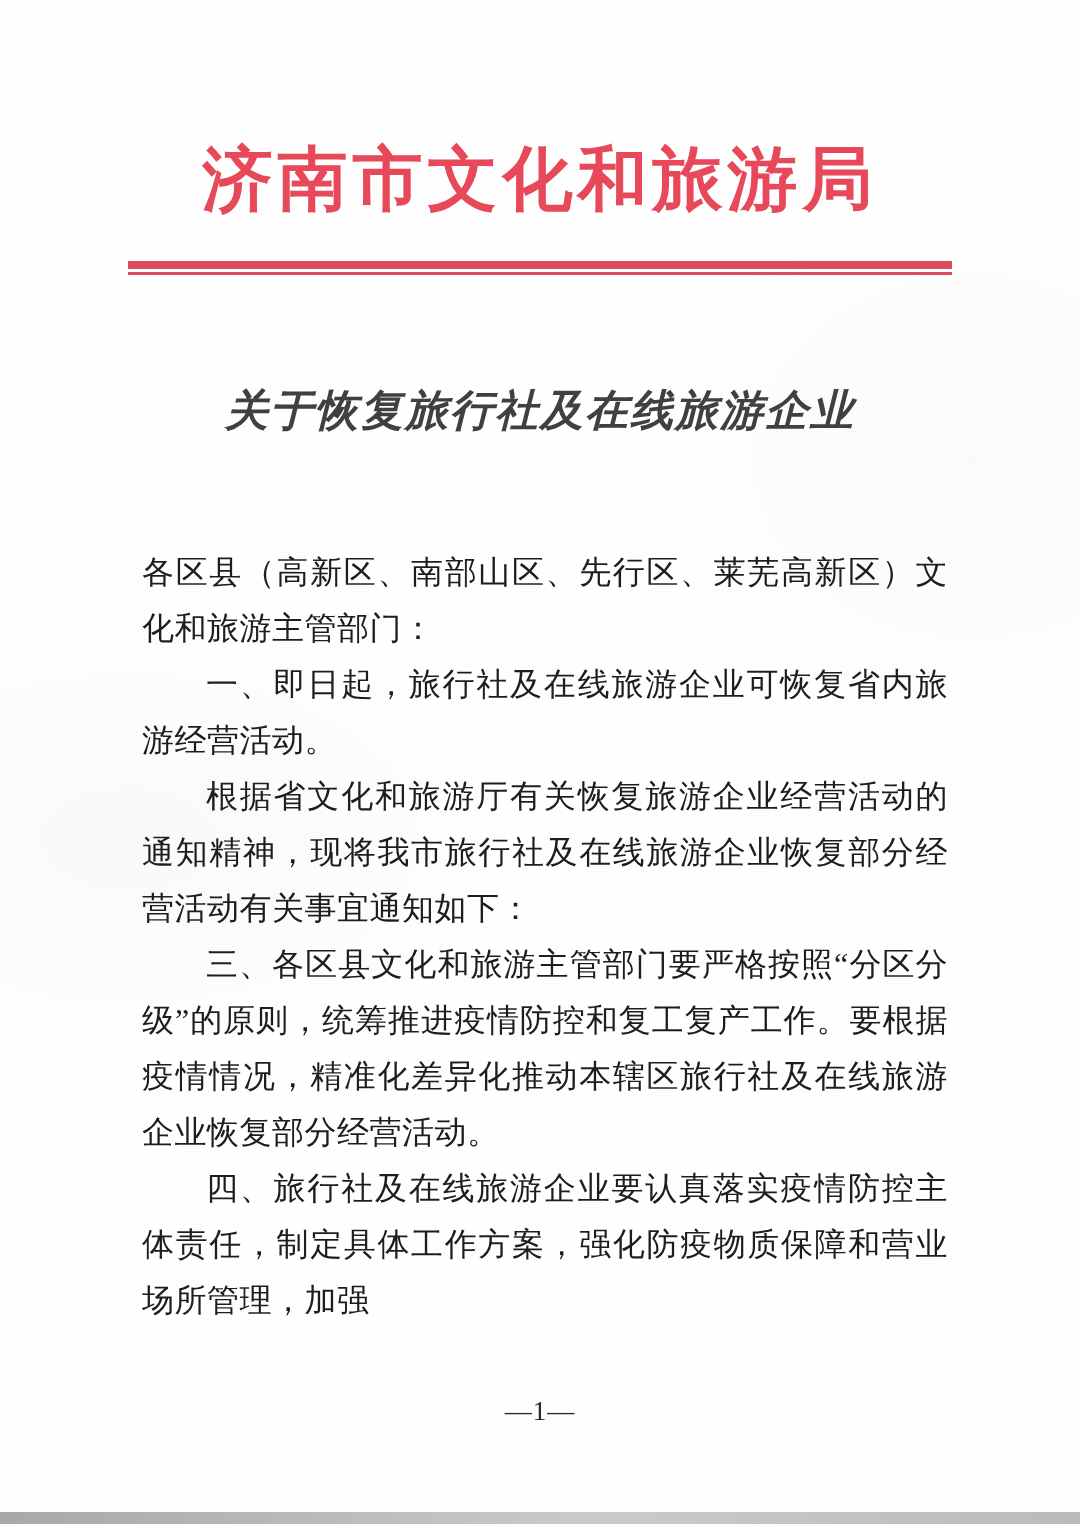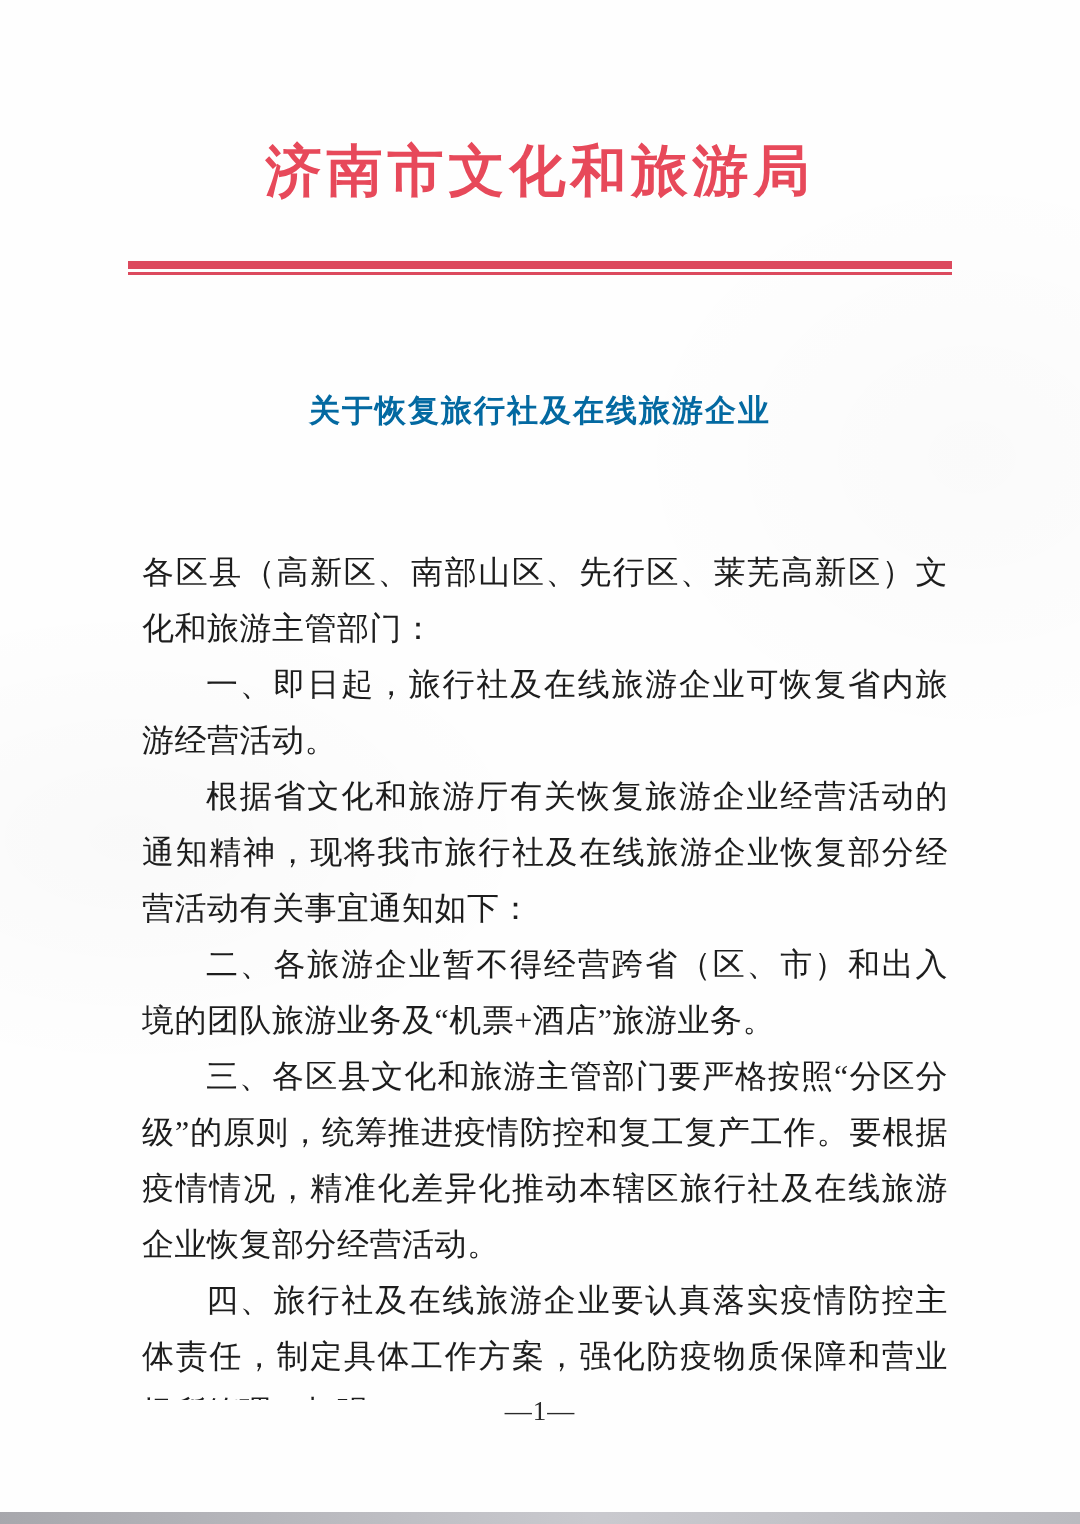--- a/index.html
+++ b/index.html
@@ -26,21 +26,21 @@
       radial-gradient(ellipse 600px 500px at 90% 30%, rgba(0,0,0,0.015), rgba(0,0,0,0) 60%);
     pointer-events: none;
   }
 
   .letterhead {
     position: absolute;
     top: 136px;
     left: 0;
     width: 100%;
     text-align: center;
-    font-size: 56px;
+    font-size: 70px;
     font-weight: bold;
     letter-spacing: 5px;
     color: var(--letterhead-red, #e7495a);
     line-height: 1.25;
     white-space: nowrap;
   }
 
   .rule-wrap {
     position: absolute;
     top: 261px;
@@ -56,25 +56,26 @@
     height: 3px;
     background: var(--rule-red, #dc4a5e);
   }
 
   .doc-title {
     position: absolute;
     top: 376px;
     left: 0;
     width: 100%;
     text-align: center;
-    color: #0369a1;
-    font-size: 31px;
+    color: #404040;
+    font-size: 43px;
     font-weight: bold;
     line-height: 70px;
     letter-spacing: 2px;
+    font-style: italic;
   }
 
   .doc-body {
     position: absolute;
     top: 544px;
     left: 142px;
     width: 806px;
     height: 856px;
     overflow: hidden;
     color: var(--body-text, #1d1d1d);
@@ -126,21 +127,20 @@
   </div>
 
   <div class="doc-title">
     <div>关于恢复旅行社及在线旅游企业</div>
   </div>
 
   <div class="doc-body">
     <p>各区县（高新区、南部山区、先行区、莱芜高新区）文化和旅游主管部门：</p>
     <p class="indent">一、即日起，旅行社及在线旅游企业可恢复省内旅游经营活动。</p>
     <p class="indent">根据省文化和旅游厅有关恢复旅游企业经营活动的通知精神，现将我市旅行社及在线旅游企业恢复部分经营活动有关事宜通知如下：</p>
-    <p class="indent">二、各旅游企业暂不得经营跨省（区、市）和出入境的团队旅游业务及“机票+酒店”旅游业务。</p>
     <p class="indent">三、各区县文化和旅游主管部门要严格按照“分区分级”的原则，统筹推进疫情防控和复工复产工作。要根据疫情情况，精准化差异化推动本辖区旅行社及在线旅游企业恢复部分经营活动。</p>
     <p class="indent">四、旅行社及在线旅游企业要认真落实疫情防控主体责任，制定具体工作方案，强化防疫物质保障和营业场所管理，加强</p>
   </div>
 
   <div class="page-number">—1—</div>
 
   <div class="scan-edge-bottom"></div>
 
 </div>
 

